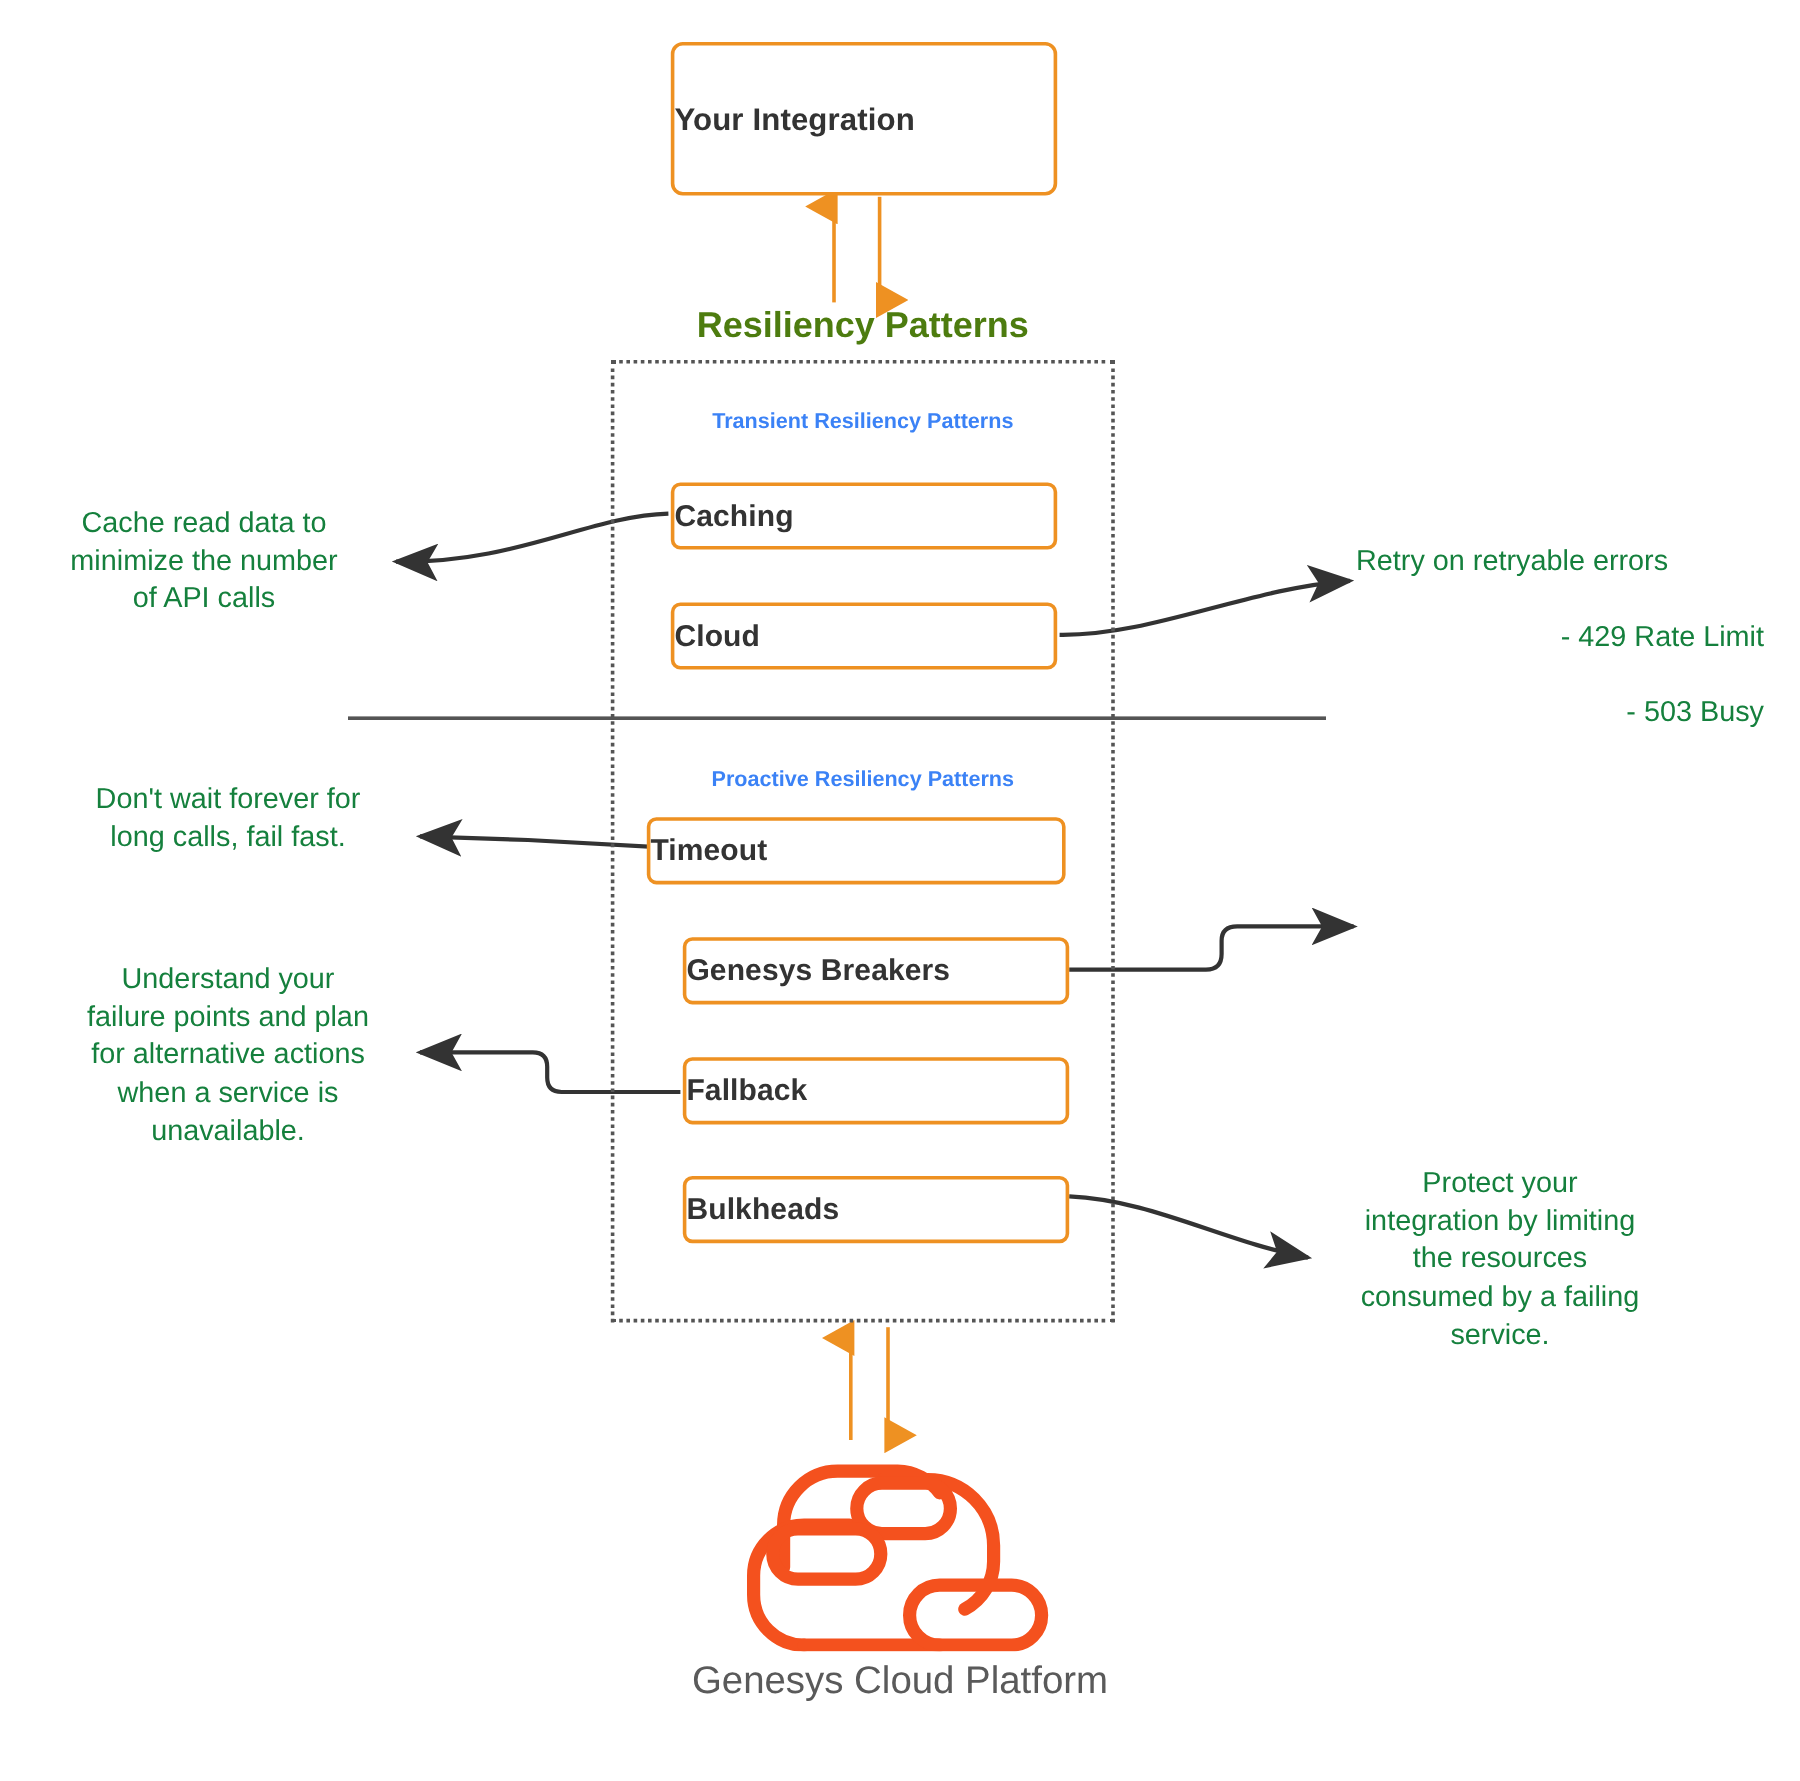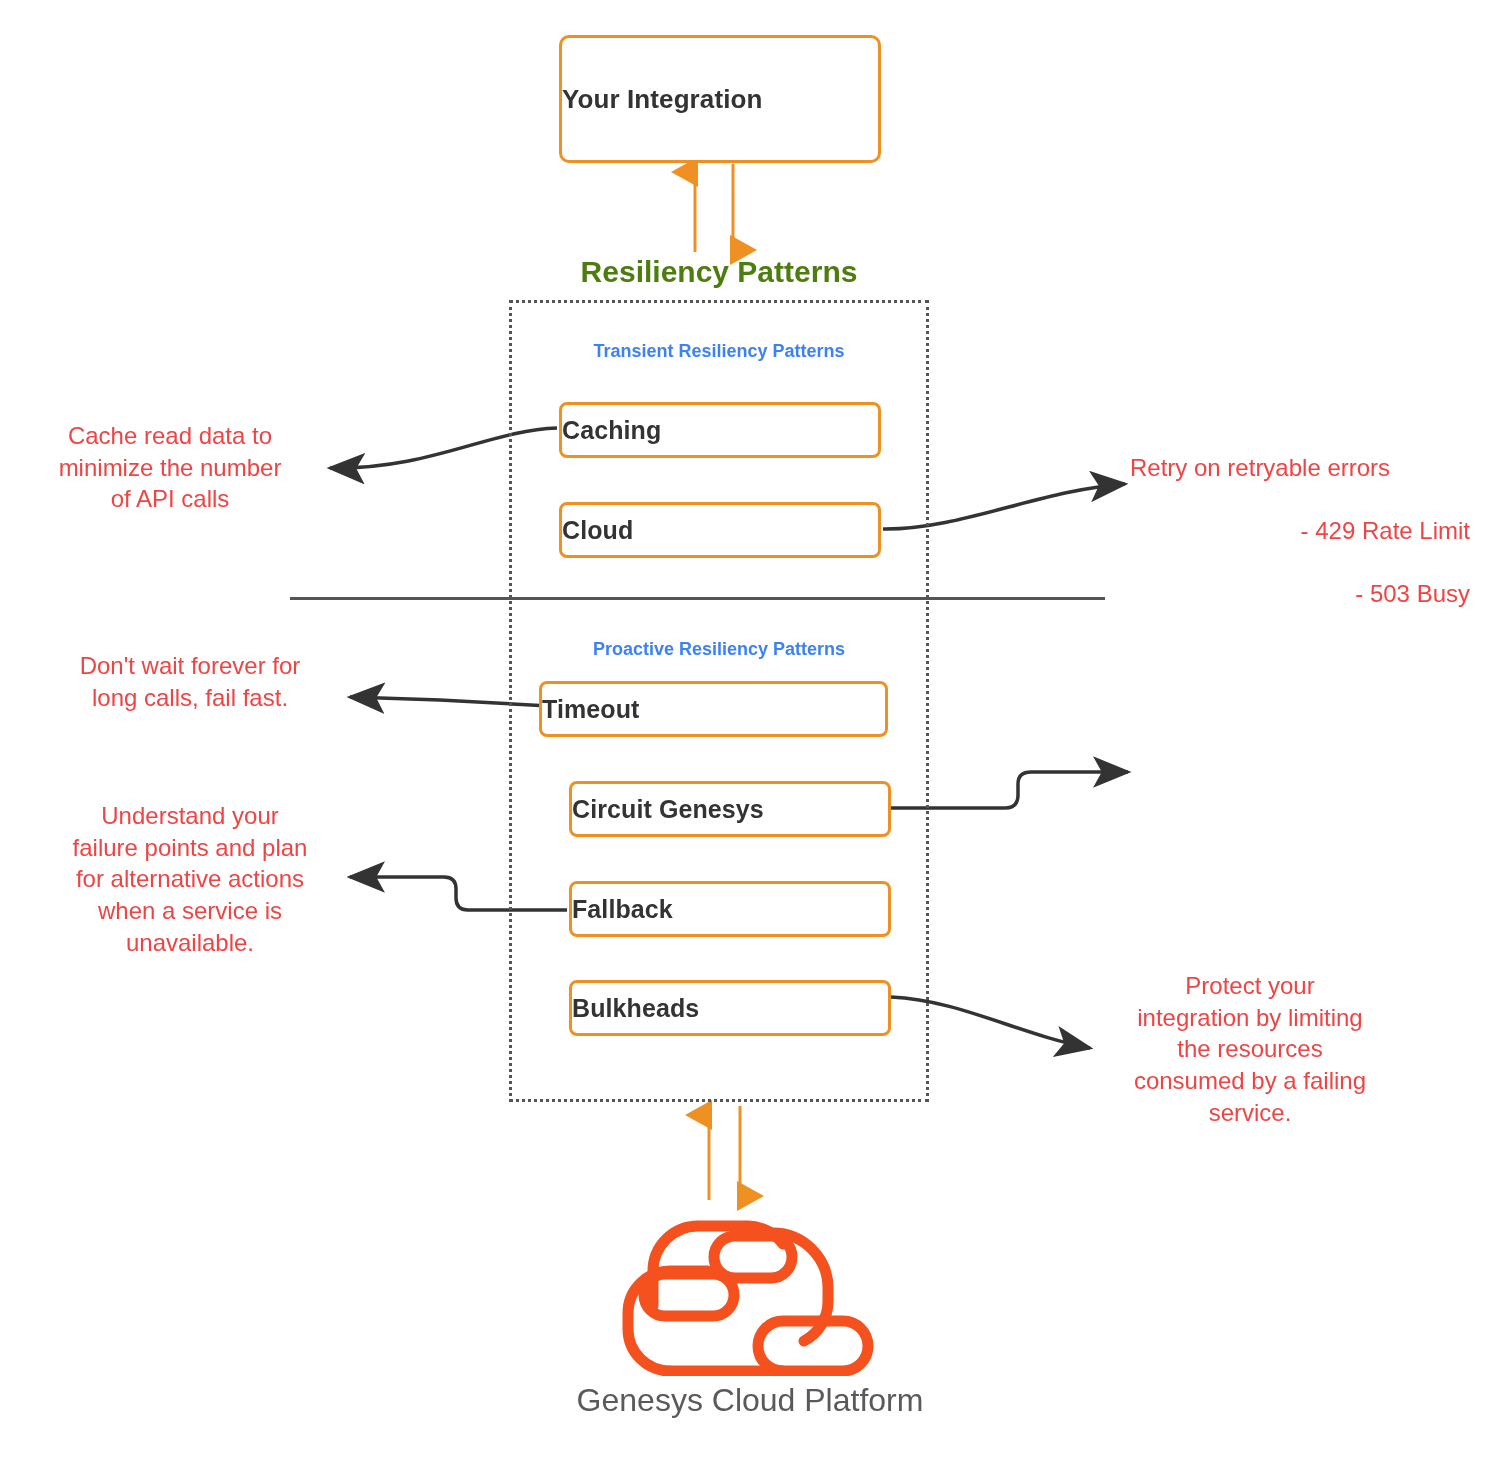--- a/index.html
+++ b/index.html
@@ -79,21 +79,21 @@
   #section-divider {
     left: 290px; top: 597px; width: 815px; height: 3px;
     background: #555555;
   }
 
   
   .annot {
     position: absolute;
     font-size: 24px;
     line-height: 1.32;
-    color: #ef4444;
+    color: #15803d;
     text-align: center;
     white-space: pre-line;
   }
   .annot.left  { text-align: center; }
   .annot.right { text-align: center; }
 
   #annot-caching   { left: 20px;  top: 420px; width: 300px; }
   #annot-retry     { left: 1130px; top: 420px; width: 340px; text-align: left; }
   #annot-retry .hdr { display:block; }
   #annot-retry .bul { display:block; padding-left: 40px; text-align: right; }
@@ -198,21 +198,21 @@
 
   <div class="pbox" style="left:559px; top:502px; width:322px; height:56px;">
     <span class="pbox-label">Cloud</span>
   </div>
 
   <div class="pbox" style="left:539px; top:681px; width:349px; height:56px;">
     <span class="pbox-label">Timeout</span>
   </div>
 
   <div class="pbox" style="left:569px; top:781px; width:322px; height:56px;">
-    <span class="pbox-label">Circuit Genesys</span>
+    <span class="pbox-label">Genesys Breakers</span>
   </div>
 
   <div class="pbox" style="left:569px; top:881px; width:322px; height:56px;">
     <span class="pbox-label">Fallback</span>
   </div>
 
   <div class="pbox" style="left:569px; top:980px; width:322px; height:56px;">
     <span class="pbox-label">Bulkheads</span>
   </div>
 

